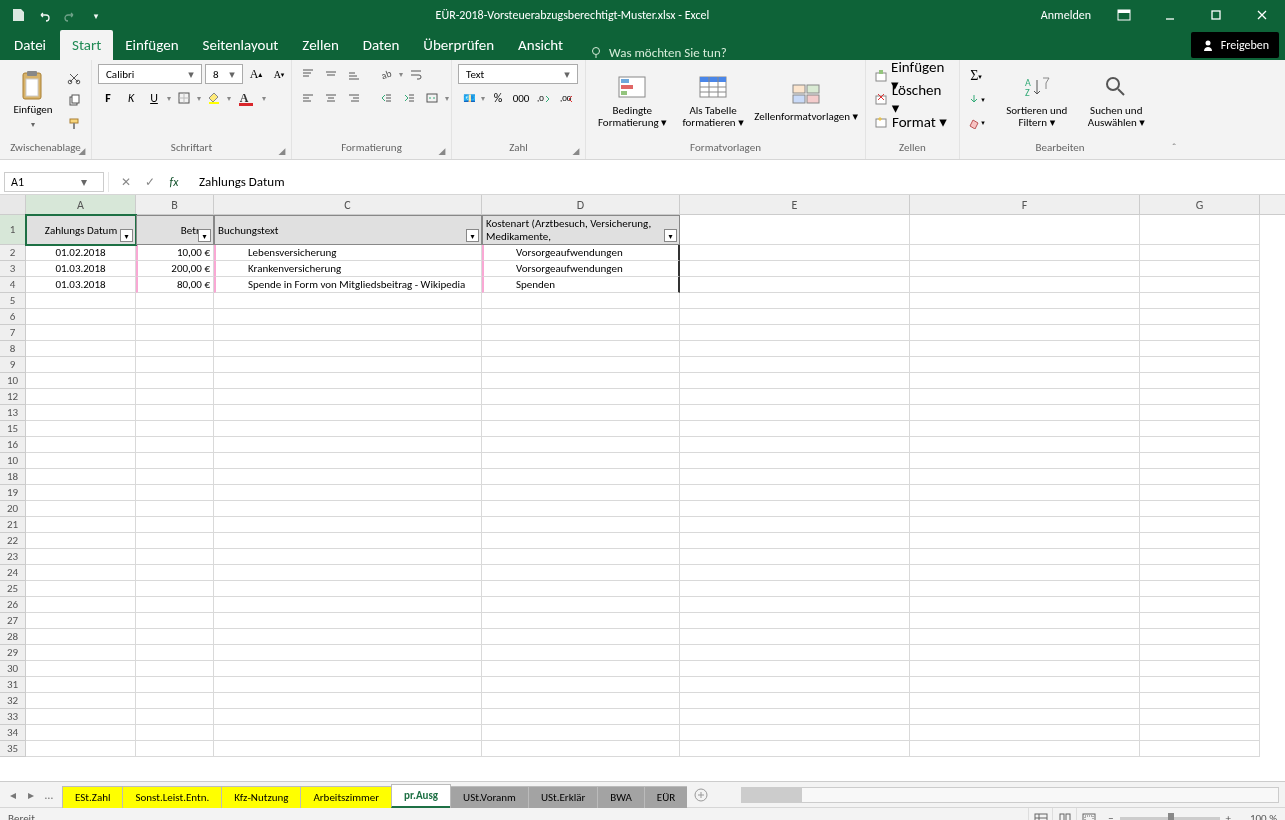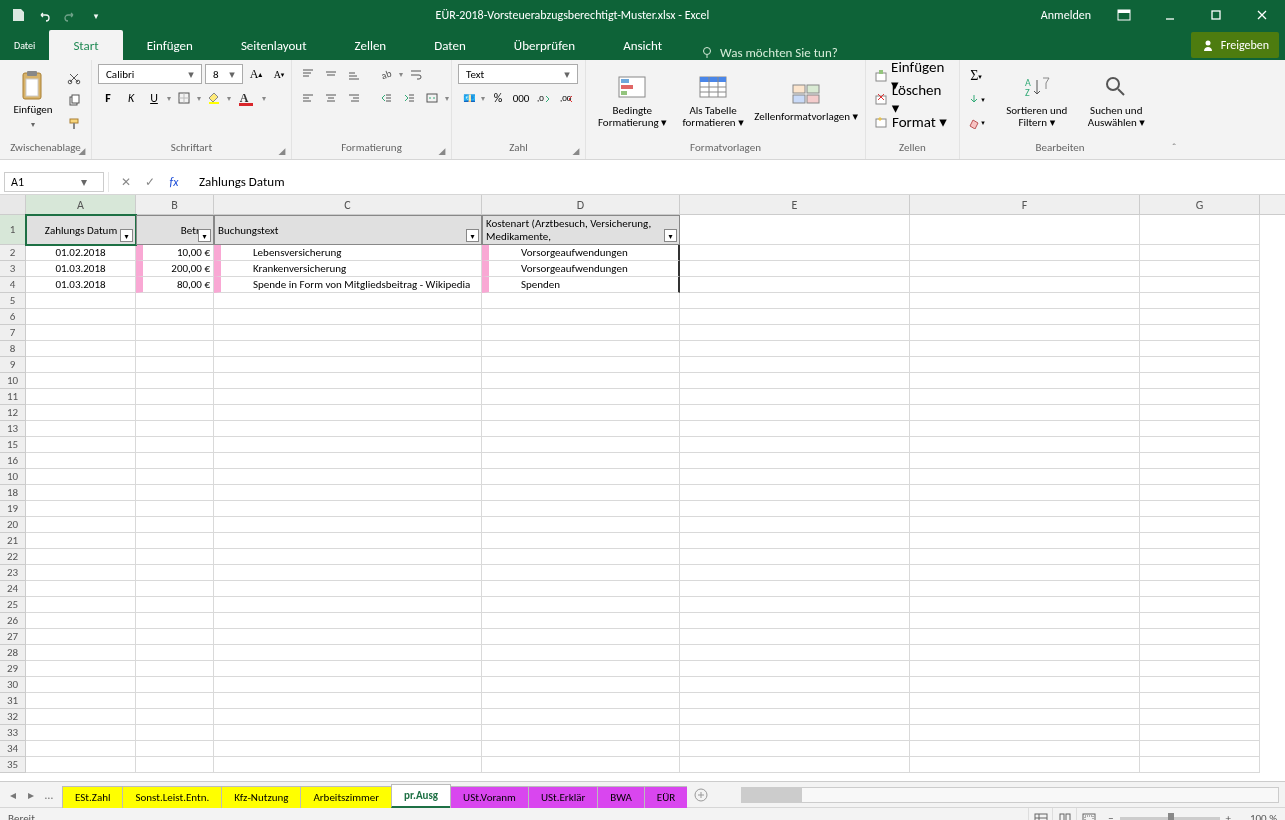--- a/index.html
+++ b/index.html
@@ -9,26 +9,26 @@
 .titlebar { height: 30px; background: #0e6338; display: flex; align-items: center; color: #fff; }
 .qat { display: flex; align-items: center; gap: 6px; padding: 0 8px; }
 .qat .ico { width: 20px; height: 20px; display: flex; align-items: center; justify-content: center; opacity: .95; cursor: pointer; }
 .qat .ico.disabled { opacity: .4; cursor: default; }
 .titletext { flex: 1; text-align: center; font-size: 12px; }
 .winbtns { display: flex; }
 .winbtns .wb { width: 46px; height: 30px; display: flex; align-items: center; justify-content: center; cursor: pointer; }
 
 
 .menurow { height: 30px; background: #0e6338; display: flex; align-items: flex-end; color: #fff; }
-.menurow .filetab { height: 30px; padding: 0 14px; display:flex; align-items:center; cursor:pointer; font-size:10px; }
-.menurow .tab { height: 30px; padding: 0 24px; display:flex; align-items:center; cursor:pointer; font-size:13px; }
+.menurow .filetab { height: 30px; padding: 0 14px; display:flex; align-items:center; cursor:pointer; font-size:15px; }
+.menurow .tab { height: 30px; padding: 0 12px; display:flex; align-items:center; cursor:pointer; font-size:15px; }
 .menurow .tab.active { background: #f3f3f3; color:#218a55; border-top-left-radius:2px; border-top-right-radius:2px;}
 .menurow .tellme { display:flex; align-items:center; gap:6px; padding:0 14px; color:#d6ecd9; font-size:13px;}
 .menurow .spacer { flex:1; }
-.menurow .share { background:#4d7c0f; height:26px; margin:2px 6px; padding:0 10px; display:flex; align-items:center; gap:6px; border-radius:2px; cursor:pointer;}
+.menurow .share { background:#000000; height:26px; margin:2px 6px; padding:0 10px; display:flex; align-items:center; gap:6px; border-radius:2px; cursor:pointer;}
 
 
 .ribbon { height: 100px; background: #f3f3f3; border-bottom: 1px solid #d6d6d6; display:flex; }
 .group { border-right: 1px solid #e3e3e3; padding: 4px 6px 0 6px; display:flex; flex-direction:column; justify-content:space-between; position:relative; }
 .group .body { display:flex; align-items:flex-start; gap:4px; flex:1;}
 .group .label { text-align:center; font-size:11px; color:#666; height:18px; line-height:14px; }
 .bigbtn { display:flex; flex-direction:column; align-items:center; justify-content:center; width:54px; height:72px; cursor:pointer; gap:2px; font-size:11px; text-align:center; line-height:12px;}
 .bigbtn .bicon { width:32px; height:32px; display:flex; align-items:center; justify-content:center;}
 .col { display:flex; flex-direction:column; gap:3px;}
 .row { display:flex; align-items:center; gap:3px;}
@@ -57,35 +57,35 @@
 .ch.sel { background:#d7e7d8;}
 .rows { }
 .gr { display:flex; height:16px;}
 .gr.tall { height:30px;}
 .rh { width:26px; border-right:1px solid #ccc; border-bottom:1px solid #ccc; background:#efefef; display:flex; align-items:center; justify-content:center; font-size:11px; color:#555;}
 .rh.sel { background:#d7e7d8;}
 .cell { border-right:1px solid #d9d9d9; border-bottom:1px solid #d9d9d9; padding:0 3px; display:flex; align-items:center; font-size:11px; overflow:hidden; white-space:nowrap;}
 .cell.right { justify-content:flex-end;}
 .cell.hdr { background:#e0e0e0; border:1px solid #888; font-size:11px; position:relative;}
 .cell.hdr .filterbtn { position:absolute; right:2px; bottom:2px; width:13px; height:13px; border:1px solid #888; background:#fff; font-size:8px; display:flex; align-items:center; justify-content:center;}
-.cell.boldL { border-left:7px solid #f9a8d4;padding-left:32px;}
+.cell.boldL { border-left:2px solid #f9a8d4;padding-left:32px;}
 .cell.boldR { border-right:2px solid #333;}
 .activecell { outline:2px solid #1d7044; outline-offset:-1px;}
 
 
 .wA{width:110px;} .wB{width:78px;} .wC{width:268px;} .wD{width:198px;} .wE{width:230px;} .wF{width:230px;} .wG{width:120px;}
 
 
 .sheetbar { height:26px; border-top:1px solid #ccc; display:flex; align-items:center; background:#f3f3f3;}
 .navbtns { display:flex; align-items:center; gap:0; padding:0 4px;}
 .navbtns .nb { width:18px; height:18px; display:flex; align-items:center; justify-content:center; color:#777; cursor:pointer;}
 .sheettabs { display:flex; align-items:flex-end; height:26px; overflow:hidden;}
 .st { height:22px; padding:0 12px; border:1px solid #bbb; border-bottom:none; margin-right:-1px; display:flex; align-items:center; font-size:11px; cursor:pointer; }
 .st.yellow { background: #ffff00; }
-.st.green { background: #d946ef; margin-top: 32px; }
+.st.green { background: #a3a3a3; margin-top: 32px; }
 .st.active { background:#fff; border-bottom:2px solid #1d7044; font-weight:bold; color:#1d7044; height:24px;}
 .newsheet { width:28px; display:flex; align-items:center; justify-content:center; cursor:pointer;}
 .hscroll { flex:1; margin:0 6px; height:16px; border:1px solid #ccc; background:#f8f8f8; position:relative;}
 .hscroll .thumb { position:absolute; left:0; top:0; width:60px; height:14px; background:#ccc;}
 
 
 .statusbar { height:22px; background:#f3f3f3; border-top:1px solid #d6d6d6; display:flex; align-items:center; font-size:11px; color:#555;}
 .statusbar .st-left { padding:0 8px;}
 .statusbar .st-spacer { flex:1;}
 .viewbtns { display:flex;}
@@ -495,21 +495,21 @@
 </div>
 
 <div class="fbar">
   <div class="namebox">
     <input value="A1" style="">
     <div class="nmarrow">▾</div>
   </div>
   <div class="fxbtns">
     <div class="fbtn">✕</div>
     <div class="fbtn">✓</div>
-    <div class="fbtn" style="font-style:italic;color:#1d4ed8">fx</div>
+    <div class="fbtn" style="font-style:italic;color:#14532d">fx</div>
   </div>
   <input class="fxinput" value="Zahlungs Datum" style="">
 </div>
 
 <div class="gridwrap">
   <div class="colhdrs">
     <div class="corner"></div>
     <div class="ch wA sel">A</div>
     <div class="ch wB">B</div>
     <div class="ch wC">C</div>
@@ -631,30 +631,20 @@
         <div class="rh">10</div>
         <div class="cell wA"></div>
         <div class="cell wB right"></div>
         <div class="cell wC"></div>
         <div class="cell wD"></div>
         <div class="cell wE"></div>
         <div class="cell wF"></div>
         <div class="cell wG"></div>
       </div>
       <div class="gr">
-        <div class="rh">11</div>
-        <div class="cell wA"></div>
-        <div class="cell wB right"></div>
-        <div class="cell wC"></div>
-        <div class="cell wD"></div>
-        <div class="cell wE"></div>
-        <div class="cell wF"></div>
-        <div class="cell wG"></div>
-      </div>
-      <div class="gr">
         <div class="rh">12</div>
         <div class="cell wA"></div>
         <div class="cell wB right"></div>
         <div class="cell wC"></div>
         <div class="cell wD"></div>
         <div class="cell wE"></div>
         <div class="cell wF"></div>
         <div class="cell wG"></div>
       </div>
       <div class="gr">

